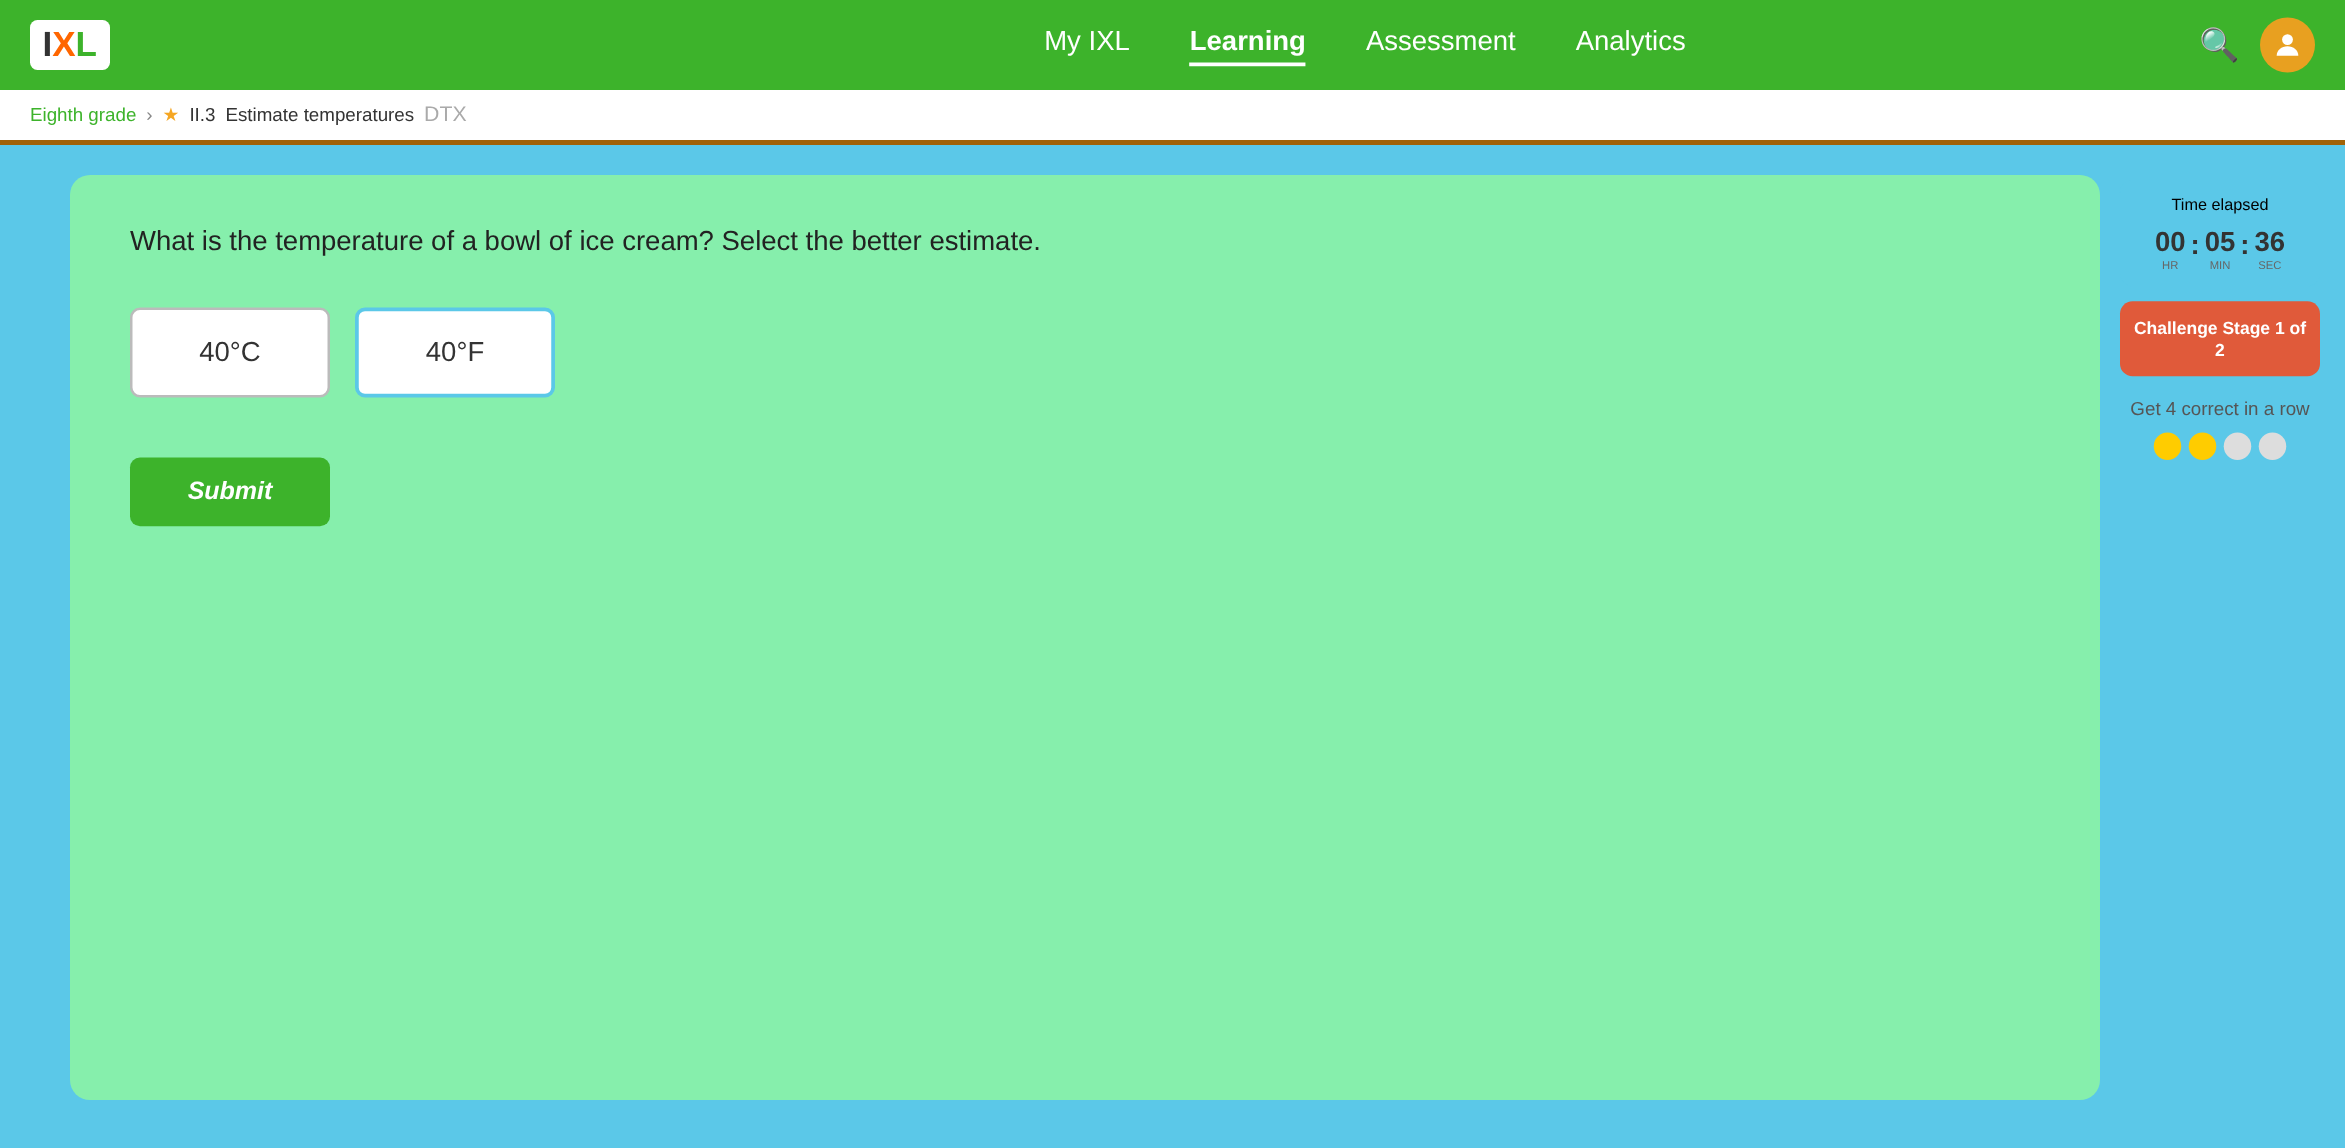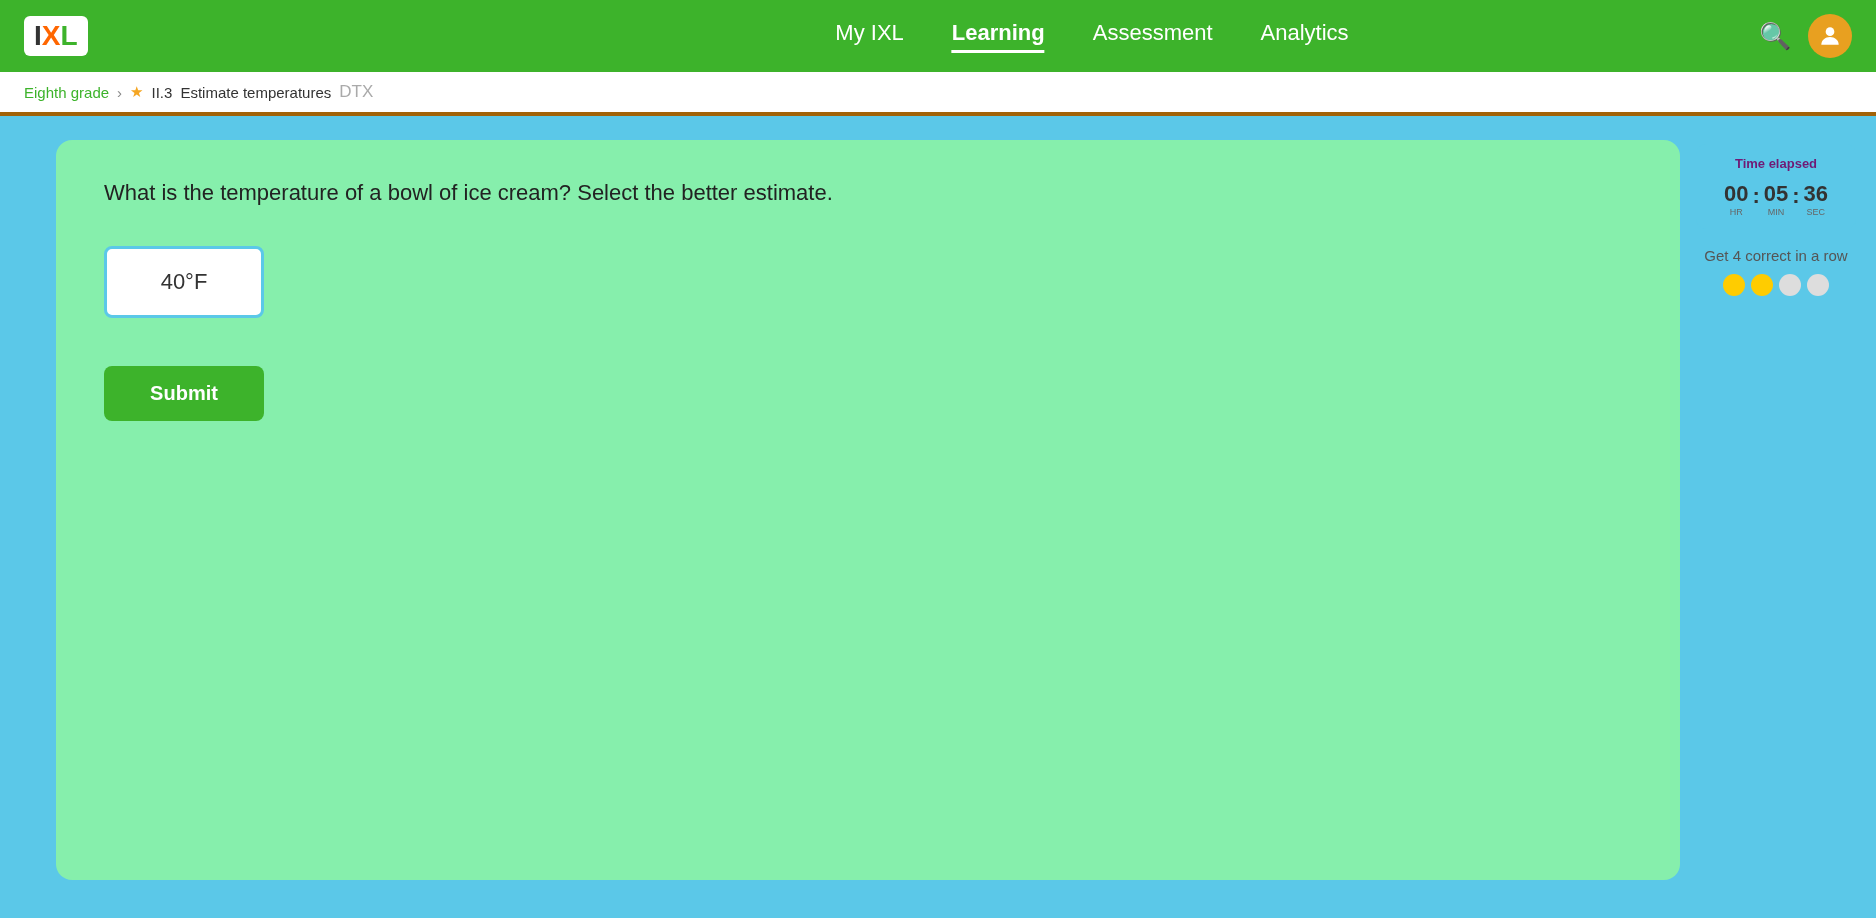--- a/index.html
+++ b/index.html
@@ -153,20 +153,21 @@
     .submit-btn {
       background: #3db32b;
       color: white;
       border: none;
       border-radius: 8px;
       padding: 16px 40px;
       font-size: 20px;
       font-weight: 600;
       cursor: pointer;
       min-width: 160px;
+      font-style: italic;
     }
 
     
     .sidebar {
       width: 160px;
       display: flex;
       flex-direction: column;
       gap: 12px;
       padding-top: 4px;
     }
@@ -191,23 +192,23 @@
       font-size: 52px;
       font-weight: 700;
       line-height: 1.1;
       margin-top: 4px;
     }
 
     .time-elapsed-card {
       background: #5bc8e8;
     }
     .time-elapsed-label {
-      color: #701a75;
+      color: #000000;
       font-size: 13px;
-      font-weight: 700;
+      font-weight: 400;
       line-height: 1.3;
     }
 
     .timer-display {
       display: flex;
       justify-content: center;
       gap: 4px;
       margin-top: 8px;
     }
     .timer-segment {
@@ -305,20 +306,21 @@
   <span class="breadcrumb-current">Estimate temperatures</span>
   <span class="breadcrumb-code">DTX</span>
 </div>
 
 <div class="main-area">
 
   <div class="question-card">
     <p class="question-text">What is the temperature of a bowl of ice cream? Select the better estimate.</p>
 
     <div class="answer-options">
+      <button class="answer-btn">40°C</button>
       <button class="answer-btn selected">40°F</button>
     </div>
 
     <button class="submit-btn">Submit</button>
   </div>
 
   <div class="sidebar">
 
 
     <div class="sidebar-card time-elapsed-card">
@@ -334,20 +336,23 @@
           <span class="timer-sub">MIN</span>
         </div>
         <span class="timer-colon">:</span>
         <div class="timer-segment">
           <span class="timer-number">36</span>
           <span class="timer-sub">SEC</span>
         </div>
       </div>
     </div>
 
+    <div class="challenge-card">
+      <div class="challenge-label">Challenge Stage 1 of 2</div>
+    </div>
 
     <div>
       <p class="get-correct-text">Get 4 correct in a row</p>
       <div class="progress-dots">
         <span class="progress-dot"></span>
         <span class="progress-dot"></span>
         <span class="progress-dot empty"></span>
         <span class="progress-dot empty"></span>
       </div>
     </div>

